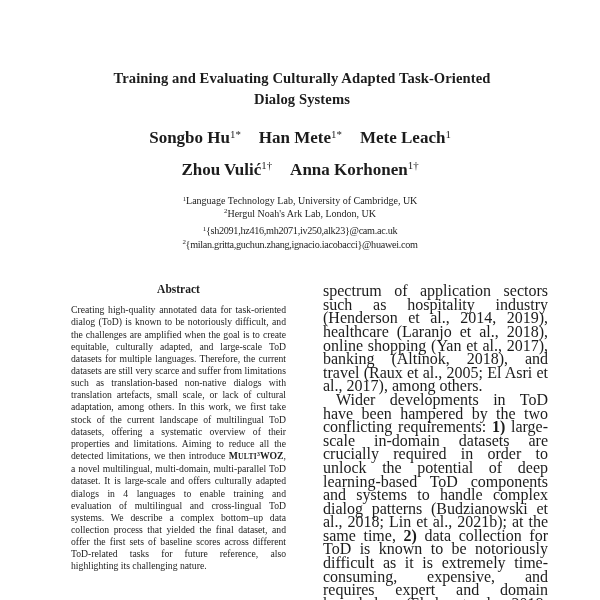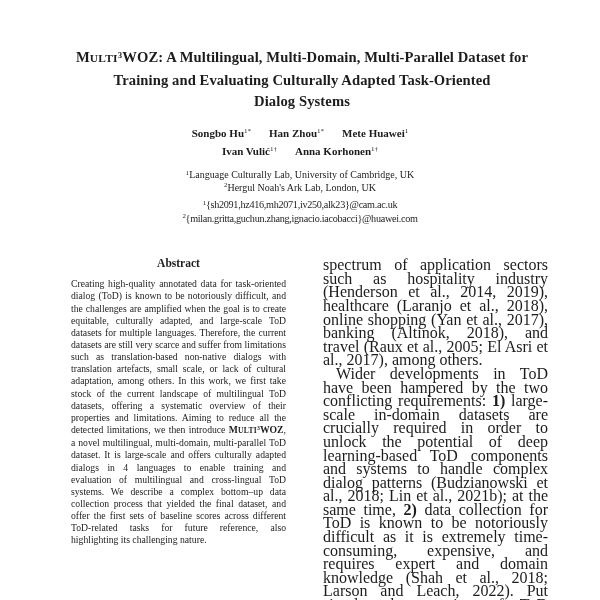--- a/index.html
+++ b/index.html
@@ -29,21 +29,21 @@
   .sc { font-size: 78%; letter-spacing: 0.3px; }
   .title sup, .brand-b sup {
     font-size: 60%;
     vertical-align: baseline;
     position: relative;
     top: -0.45em;
   }
   
   .authors { margin-top: 13px; text-align: center; line-height: 13.5px; }
   .author-row { white-space: nowrap; }
-  .author { display: inline-block; margin: 0 7px; font-size: 11px; font-weight: bold; }
+  .author { display: inline-block; margin: 8px 7px; font-size: 17px; font-weight: bold; }
   .author sup {
     font-size: 64%;
     font-weight: normal;
     vertical-align: baseline;
     position: relative;
     top: -0.5em;
   }
   
   .affils { margin-top: 9px; text-align: center; font-size: 10px; line-height: 11.5px; }
   .affils sup, .emails sup {
@@ -89,40 +89,40 @@
   .body-p.indent { text-indent: 13px; }
   .body-p b { font-weight: bold; }
 </style>
 </head>
 <body>
 
 <div class="page">
 
   <div class="title-wrap">
     <h1 class="title">
-      <span><span><span>M</span><span class="sc">ULTI</span><sup>3</sup><span>WOZ</span></span><span>: A Multilingual, Multi-Domain, Multi-Parallel Dataset for</span></span><br>
+      <br>
       <span>Training and Evaluating Culturally Adapted Task-Oriented</span><br>
       <span>Dialog Systems</span>
     </h1>
   </div>
 
   <div class="authors">
     <div class="author-row">
       <span class="author"><span>Songbo Hu</span><sup>1*</sup></span>
-      <span class="author"><span>Han Zhou</span><sup>1*</sup></span>
-      <span class="author"><span>Mete Huawei</span><sup>1</sup></span>
+      <span class="author"><span>Han Mete</span><sup>1*</sup></span>
+      <span class="author"><span>Mete Leach</span><sup>1</sup></span>
     </div>
     <div class="author-row">
-      <span class="author"><span>Ivan Vulić</span><sup>1†</sup></span>
+      <span class="author"><span>Zhou Vulić</span><sup>1†</sup></span>
       <span class="author"><span>Anna Korhonen</span><sup>1†</sup></span>
     </div>
   </div>
 
   <div class="affils">
-    <div><sup>1</sup><span>Language Culturally Lab, University of Cambridge, UK</span></div>
+    <div><sup>1</sup><span>Language Technology Lab, University of Cambridge, UK</span></div>
     <div><sup>2</sup><span>Hergul Noah's Ark Lab, London, UK</span></div>
   </div>
 
   <div class="emails">
     <div><sup>1</sup><span>{sh2091,hz416,mh2071,iv250,alk23}@cam.ac.uk</span></div>
     <div><sup>2</sup><span>{milan.gritta,guchun.zhang,ignacio.iacobacci}@huawei.com</span></div>
   </div>
 
   <div class="columns">
 

